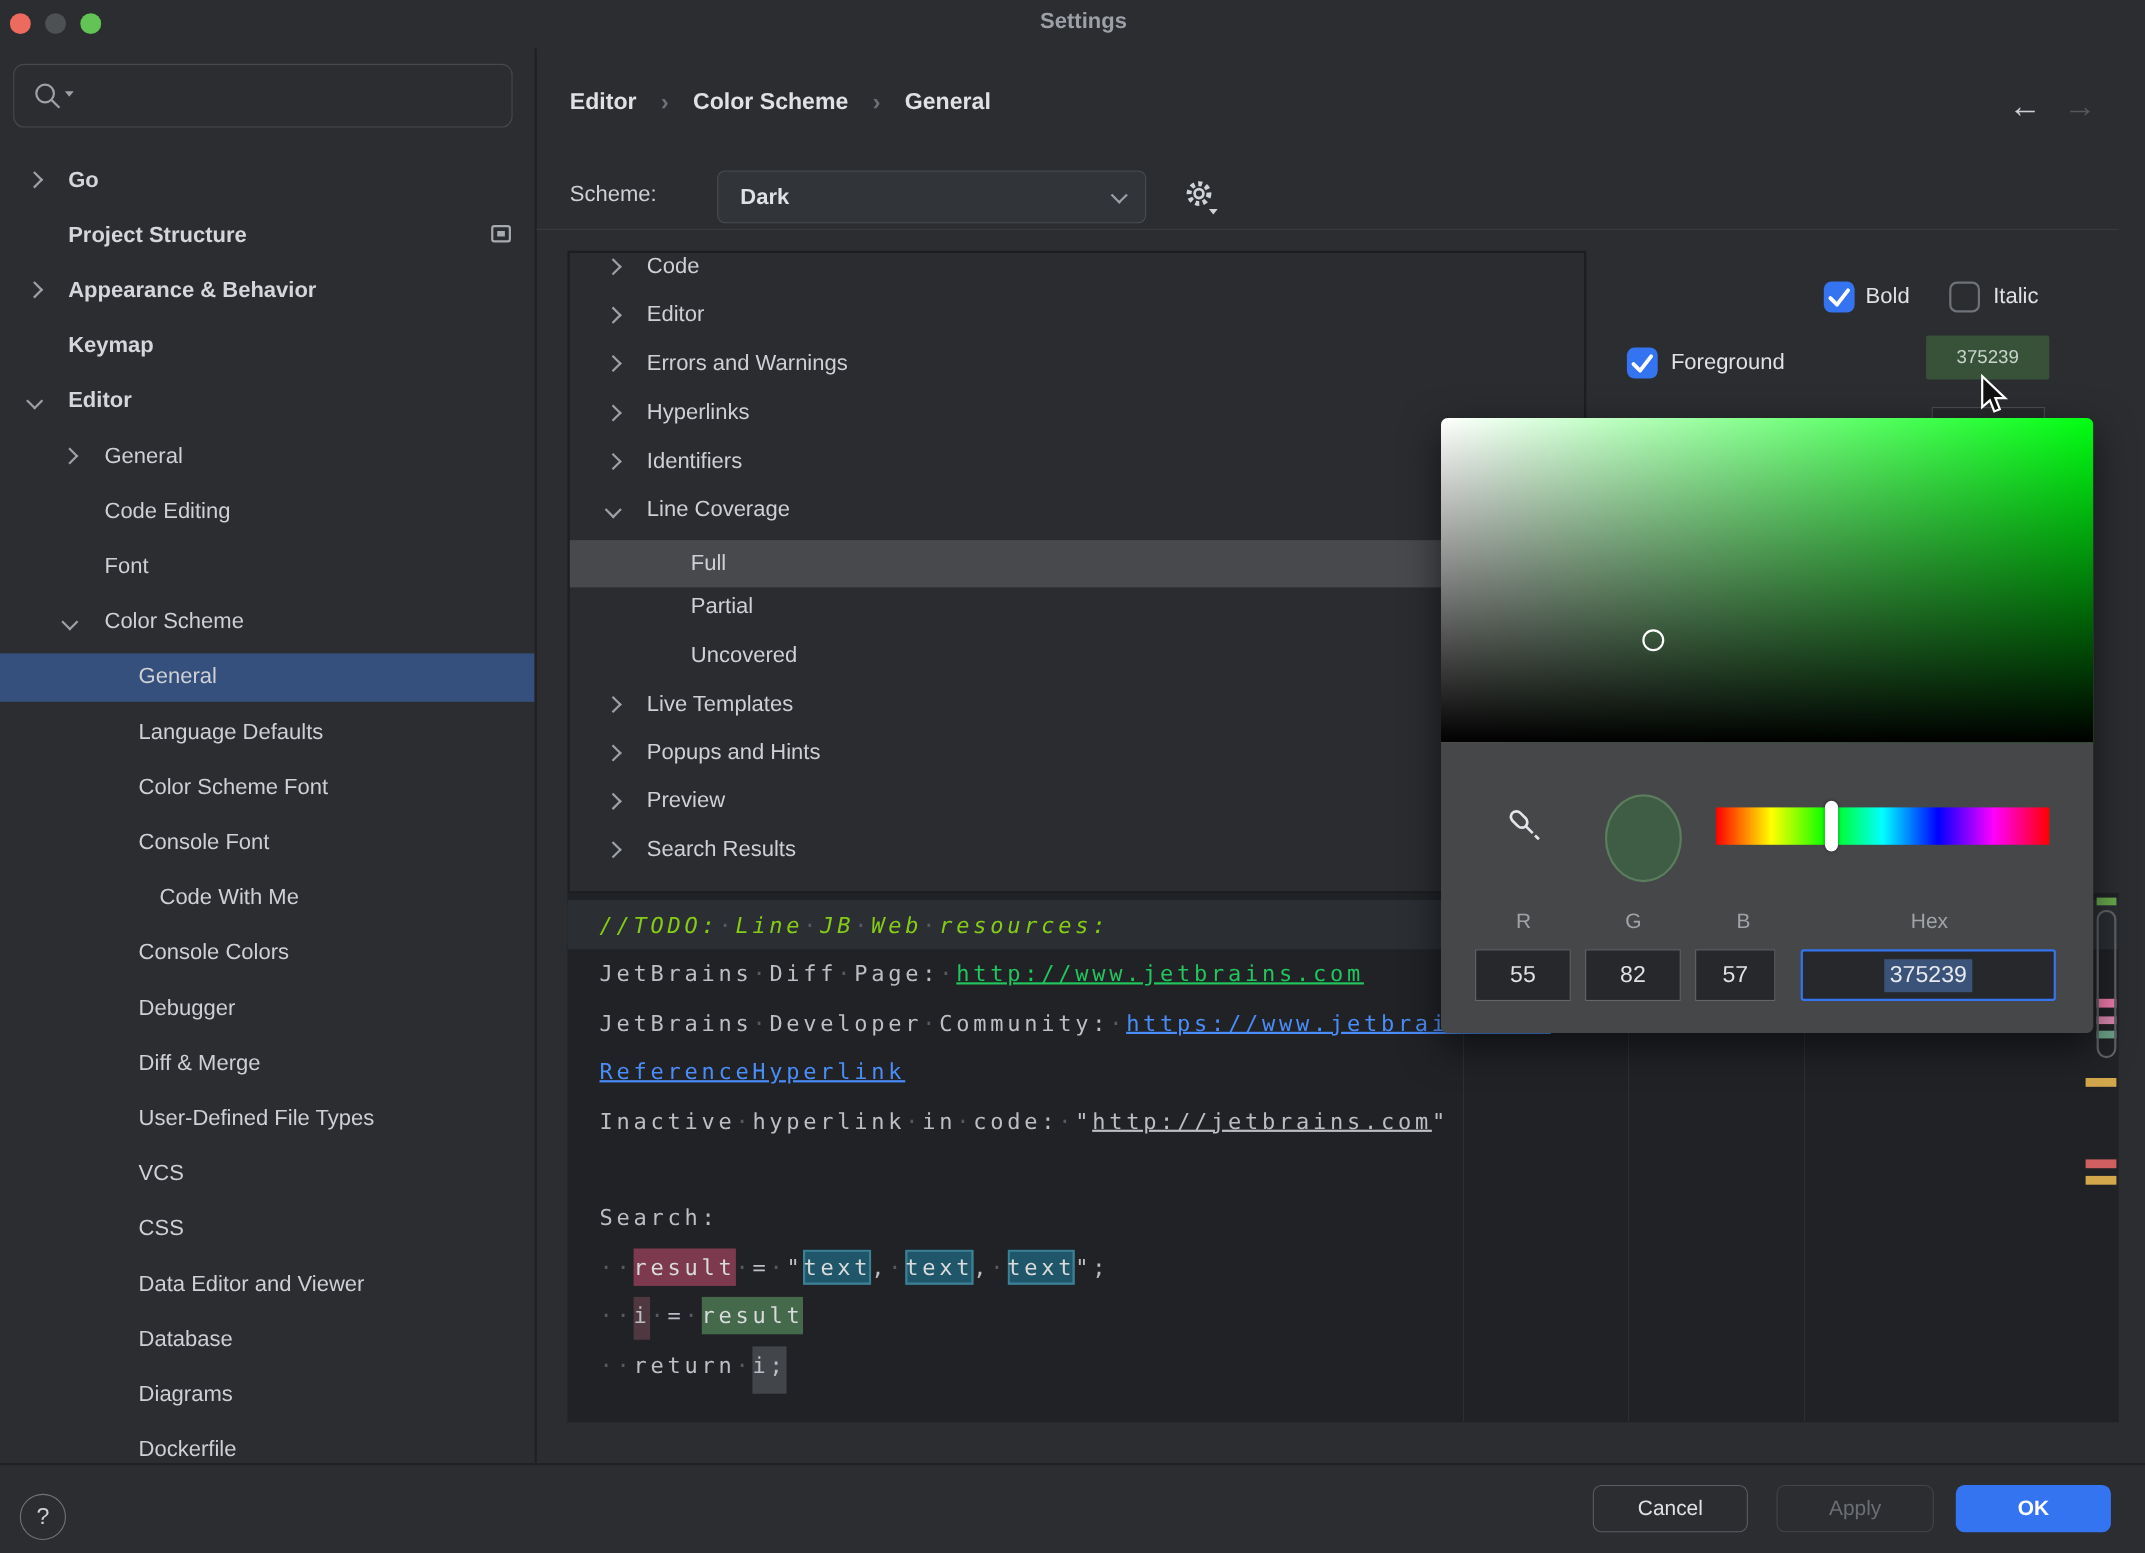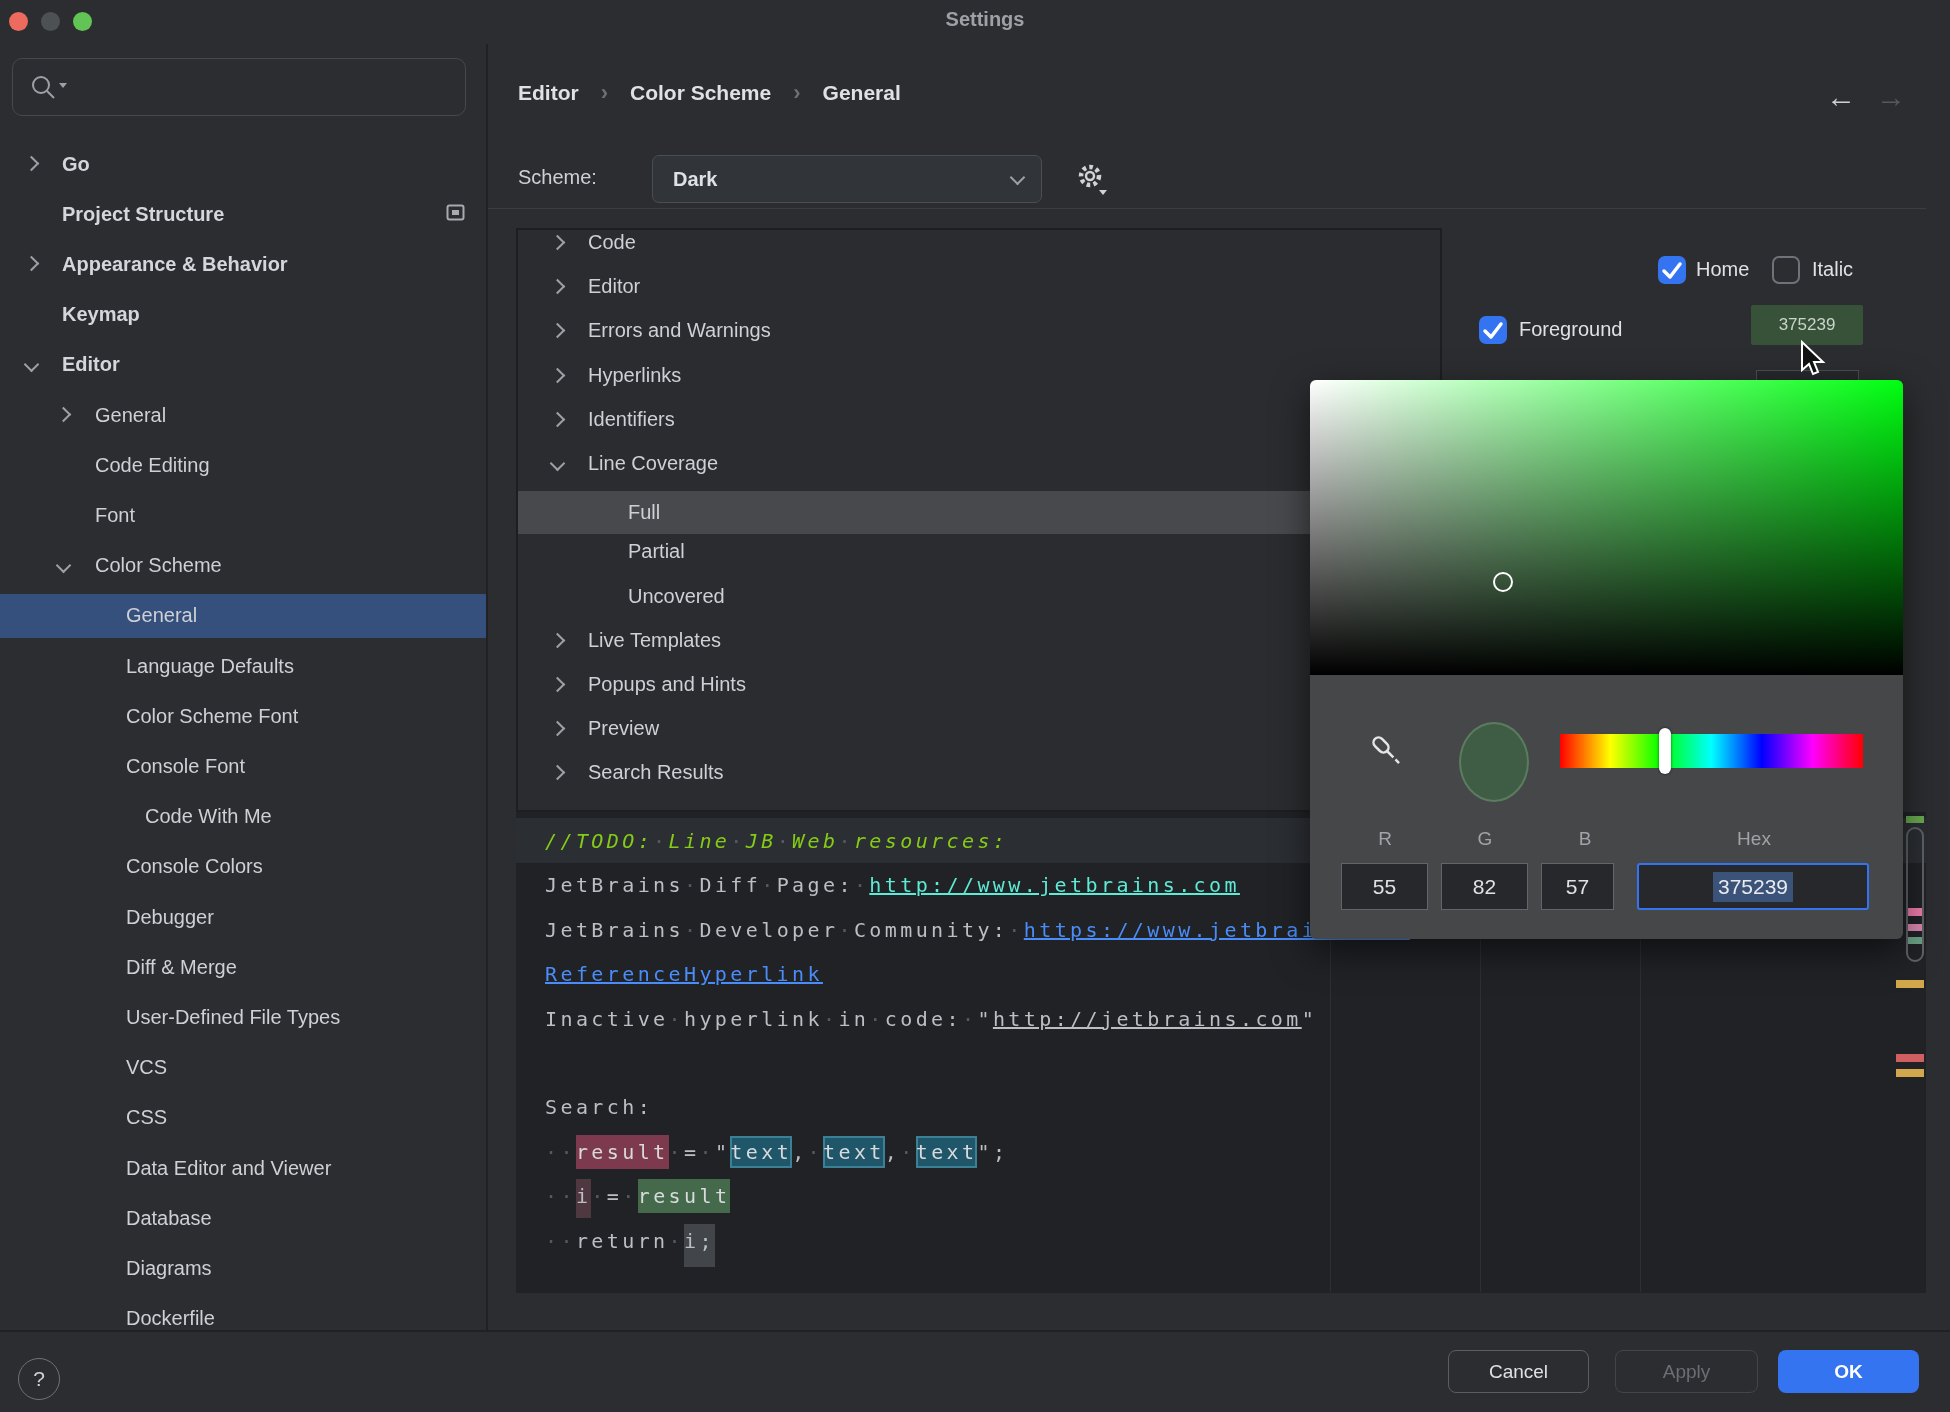--- a/index.html
+++ b/index.html
@@ -52,21 +52,21 @@
              border:1.5px solid #4a4d52;box-sizing:border-box;}
   
   #editor{position:absolute;left:516px;top:812px;width:1410px;height:481px;background:#202226;}
   #caret-line{position:absolute;left:516px;top:818px;width:1410px;height:45px;background:#2b2e33;}
   .guide{position:absolute;top:818px;width:1px;height:474px;background:#2d2f33;}
   .code-line{position:absolute;left:545px;height:45px;line-height:45px;white-space:pre;
              font-family:"DejaVu Sans Mono","Liberation Mono",monospace;font-size:20px;letter-spacing:3.4px;color:#bcbec4;}
   .todo{color:#84cc16;font-style:italic;}
   .ws{color:#565a60;}
   .plain{color:#bcbec4;}
-  .link_purple{color:#5eead4;text-decoration:underline;margin-top:40px;}
+  .link_purple{color:#22c55e;text-decoration:underline;margin-top:40px;}
   .link_blue{color:#4a8df8;text-decoration:underline;}
   .link_gray{color:#bcbec4;text-decoration:underline;}
   .hl_result{background:#7d3a4e;color:#d8dadc;padding:5px 0;}
   .hl_text{background:#20566a;color:#d8dadc;padding:4px 0;box-shadow:inset 0 0 0 2px #3c8095;}
   .hl_i{background:#503840;padding:5px 0 10px;}
   .hl_result_green{background:#44694b;color:#d8dadc;padding:5px 0;}
   .hl_i_gray{background:#42464b;padding:5px 0 14px;}
   .stripe{position:absolute;}
   #scroll-thumb{position:absolute;left:1906px;top:827px;width:18px;height:135px;border:2px solid #606366;
                 border-radius:9px;box-sizing:border-box;}
@@ -278,21 +278,21 @@
         <span class="chev right" style="position: absolute; left: 34px; top: 16px;"></span>
         <span style="position: absolute; left: 70px;">Search Results</span>
       </div>
     </div>
 
   <div class="cbx on" style="left:1658px;top:256px">
     <svg width="28" height="28">
         <polyline points="6,15 12,21 22,8" fill="none" stroke="#fff" stroke-width="3.5" stroke-linecap="round" stroke-linejoin="round"></polyline>
       </svg>
   </div>
-  <div class="opt-label" style="left:1696px;top:258px">Home</div>
+  <div class="opt-label" style="left:1696px;top:258px">Bold</div>
   <div class="cbx off" style="left:1772px;top:256px"></div>
   <div class="opt-label" style="left:1812px;top:258px">Italic</div>
 
   <div class="cbx on" style="left:1479px;top:316px">
     <svg width="28" height="28">
         <polyline points="6,15 12,21 22,8" fill="none" stroke="#fff" stroke-width="3.5" stroke-linecap="round" stroke-linejoin="round"></polyline>
       </svg>
   </div>
   <div class="opt-label" style="left:1519px;top:318px">Foreground</div>
   <div id="fg-swatch" style="background: rgb(55, 82, 57);">375239</div>

